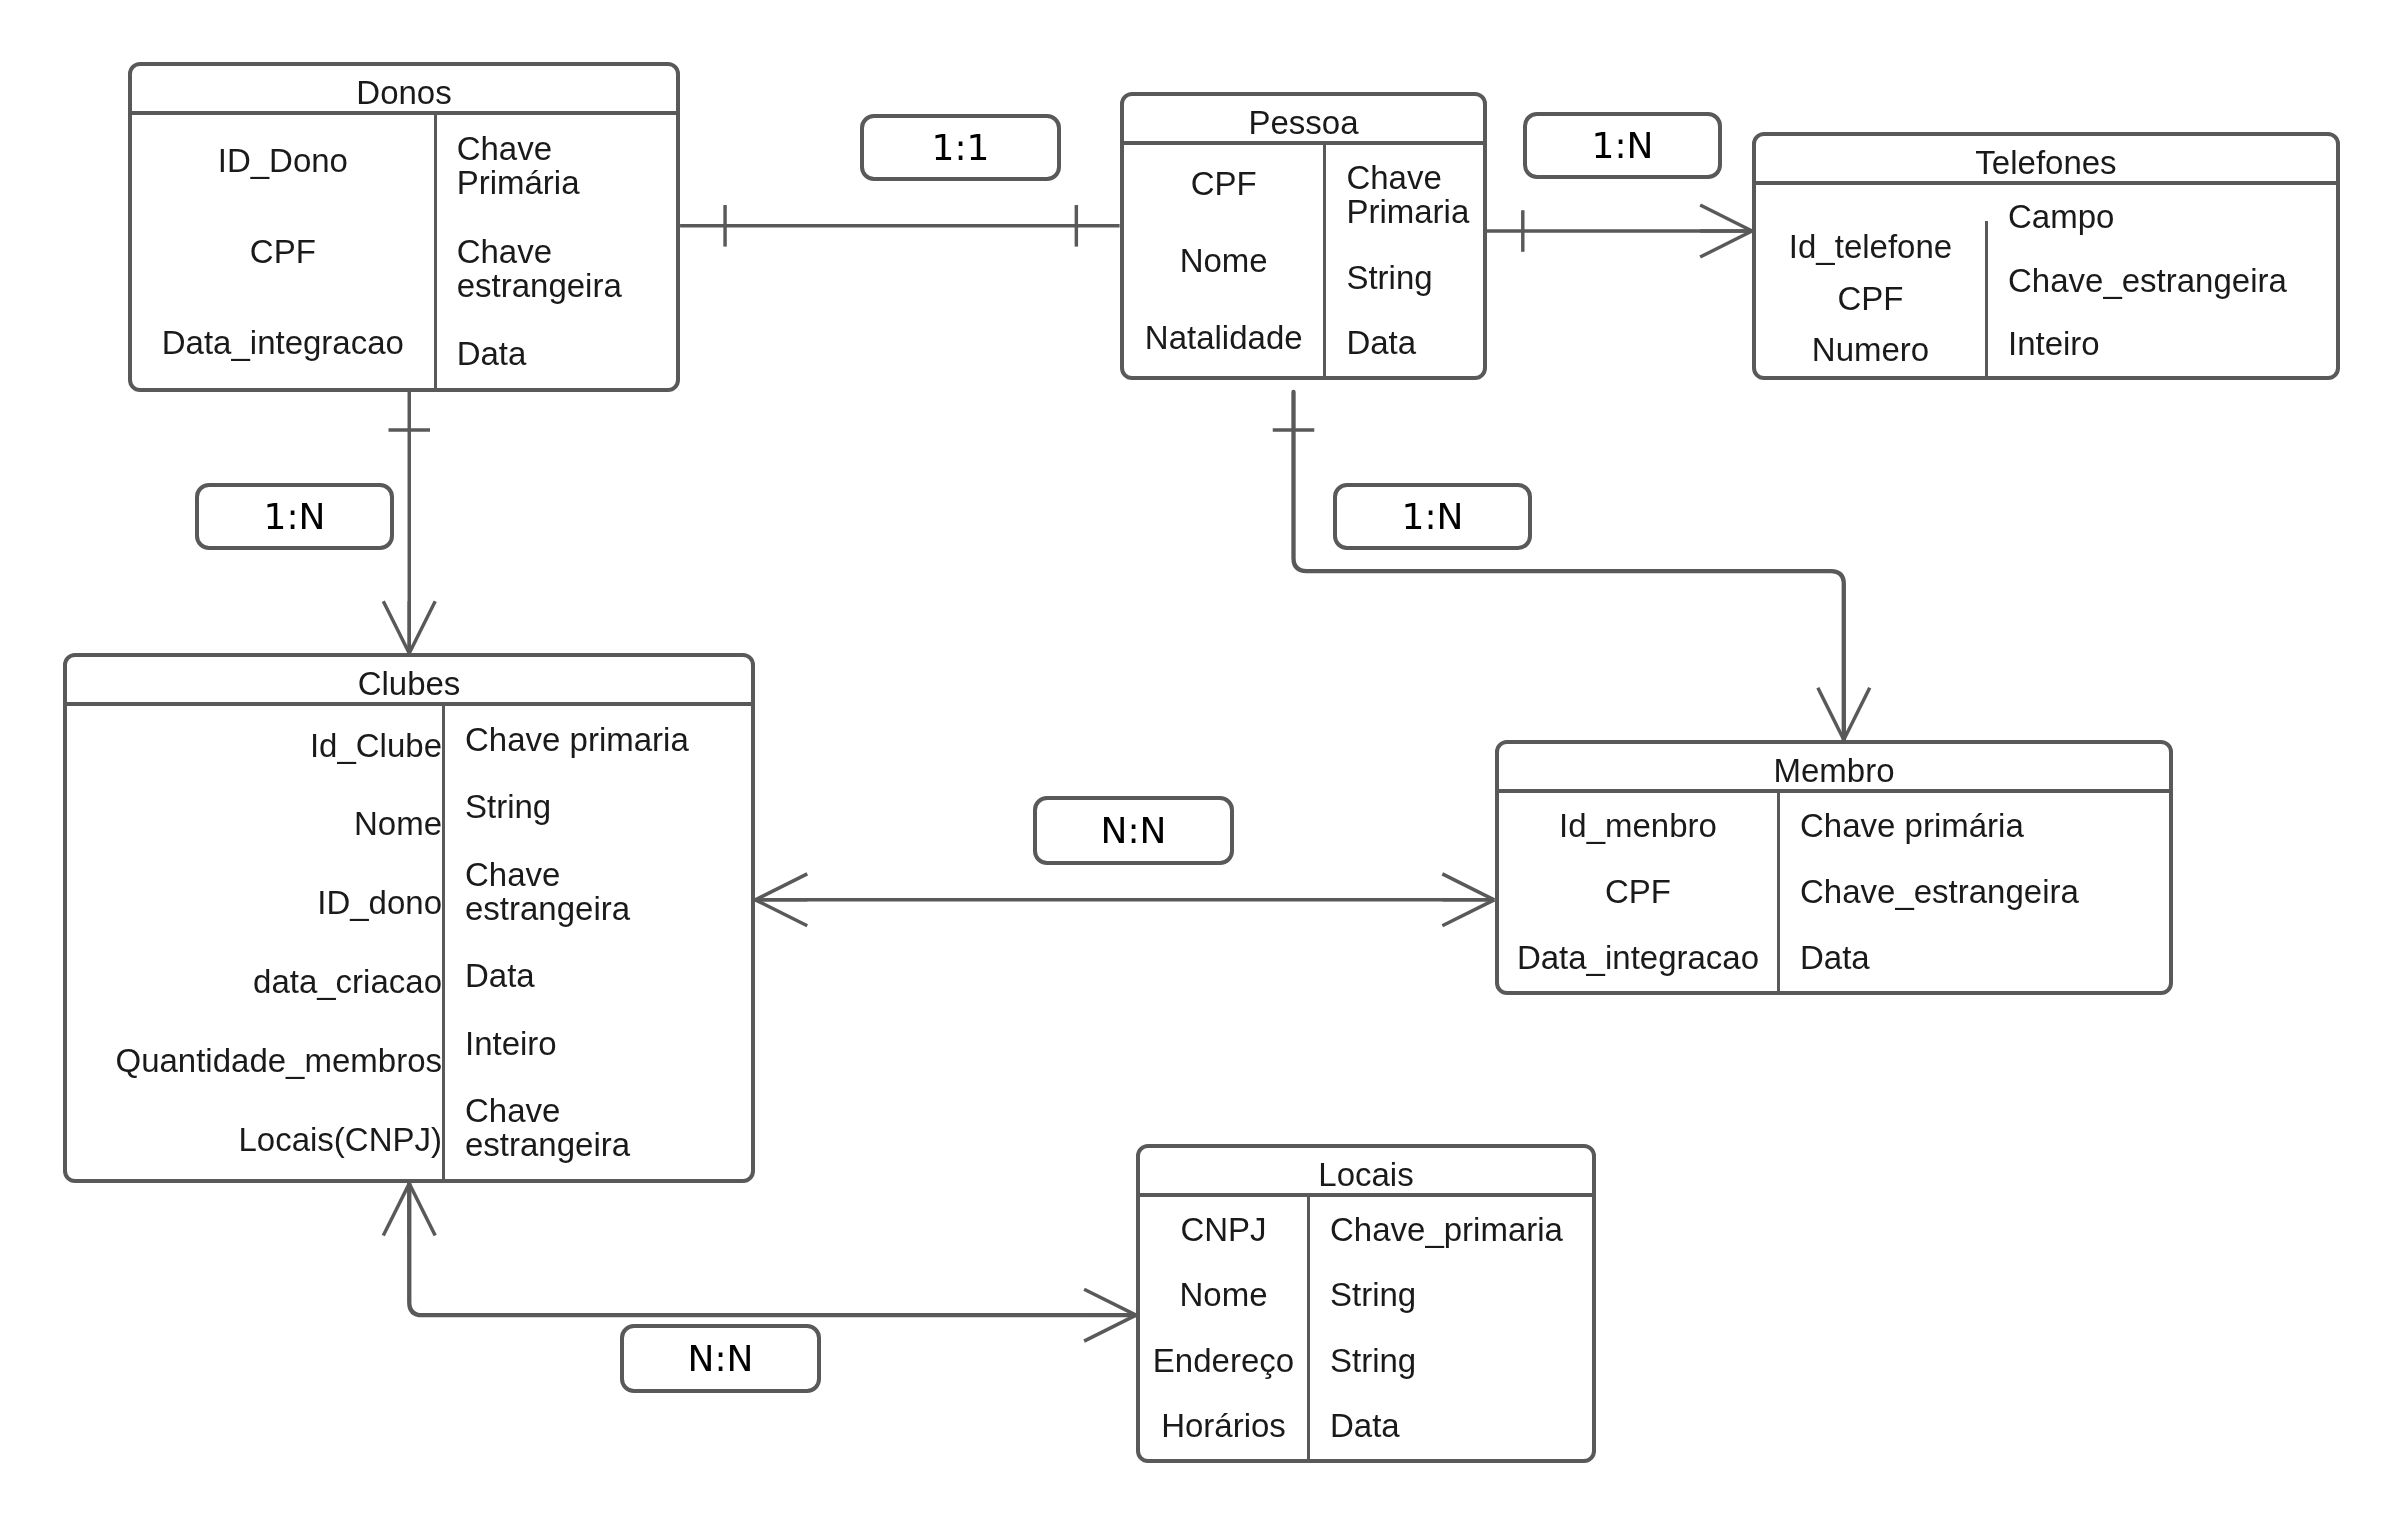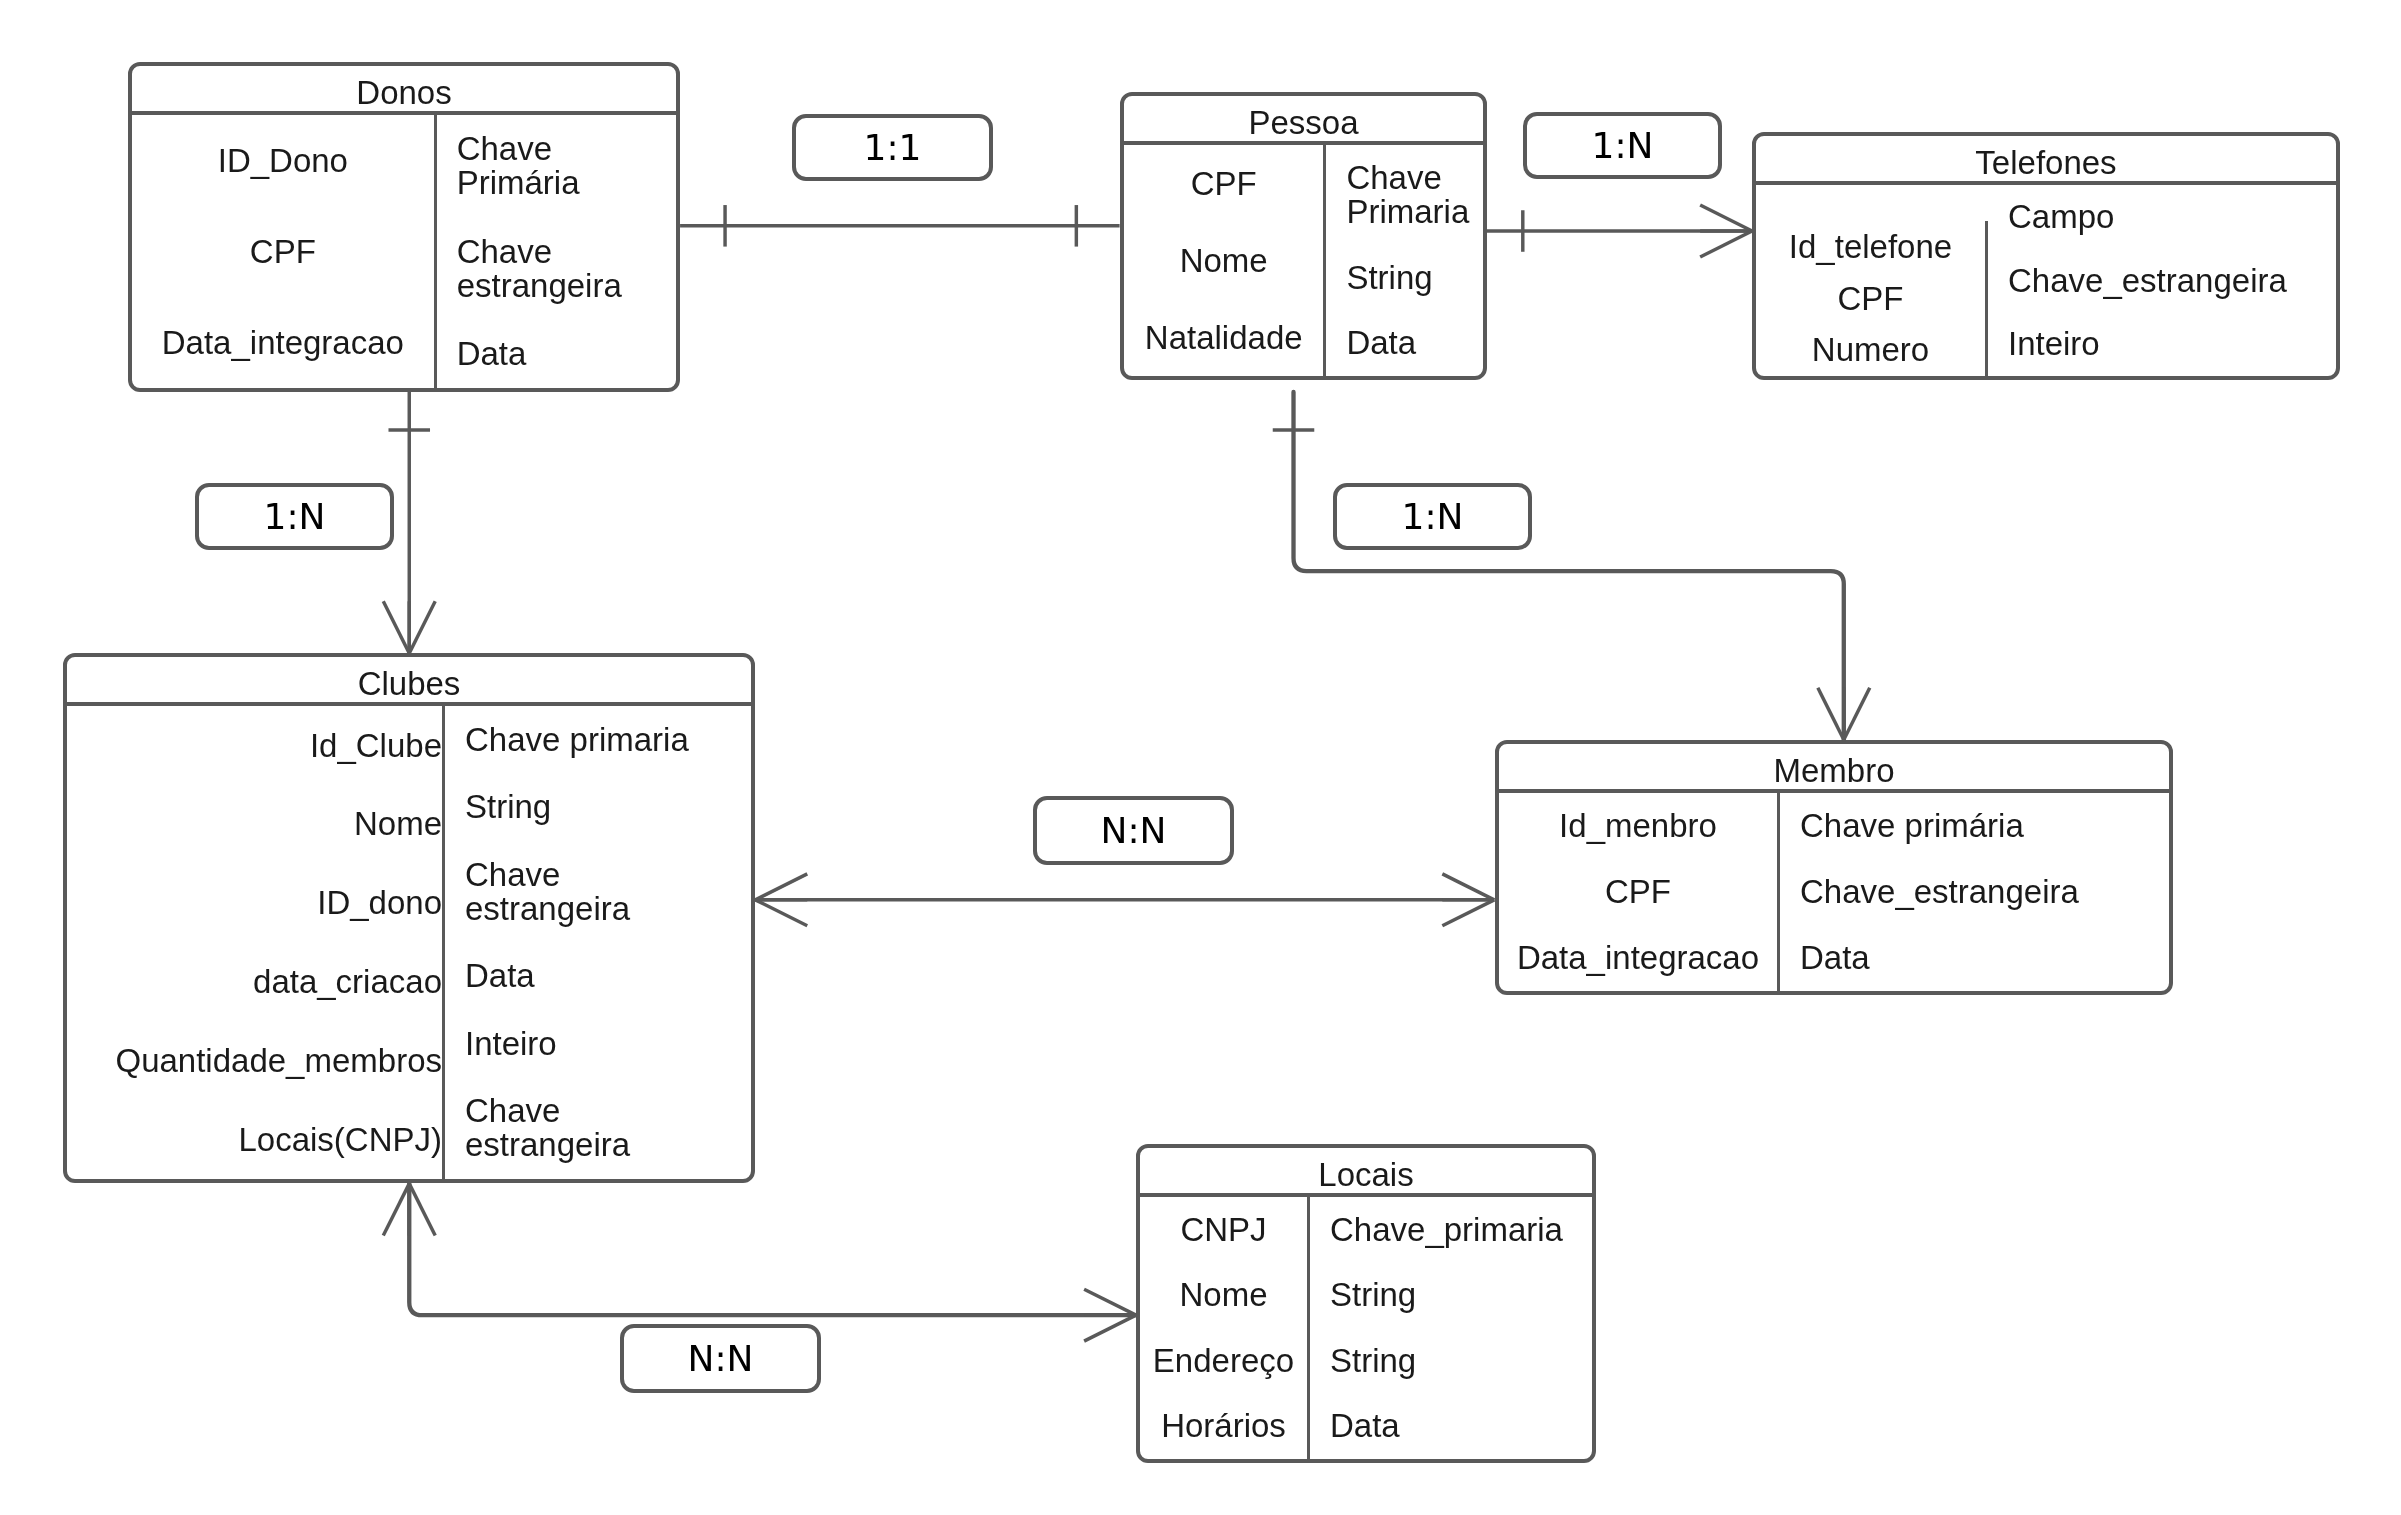--- a/index.html
+++ b/index.html
@@ -286,21 +286,21 @@
       </div>
       <div class="col col-right" style="width:279px;">
         <div class="cell">Chave_primaria</div>
         <div class="cell">String</div>
         <div class="cell">String</div>
         <div class="cell">Data</div>
       </div>
     </div>
   </div>
 
-  <div class="card-label" style="left:792px; top:114px; width:201px; height:67px;">1:1</div>
+  <div class="card-label" style="left:860px; top:114px; width:201px; height:67px;">1:1</div>
 
   <div class="card-label" style="left:1523px; top:112px; width:199px; height:67px;">1:N</div>
 
   <div class="card-label" style="left:195px; top:483px; width:199px; height:67px;">1:N</div>
 
   <div class="card-label" style="left:1333px; top:483px; width:199px; height:67px;">1:N</div>
 
   <div class="card-label" style="left:1033px; top:796px; width:201px; height:69px;">N:N</div>
 
   <div class="card-label" style="left:620px; top:1324px; width:201px; height:69px;">N:N</div>

